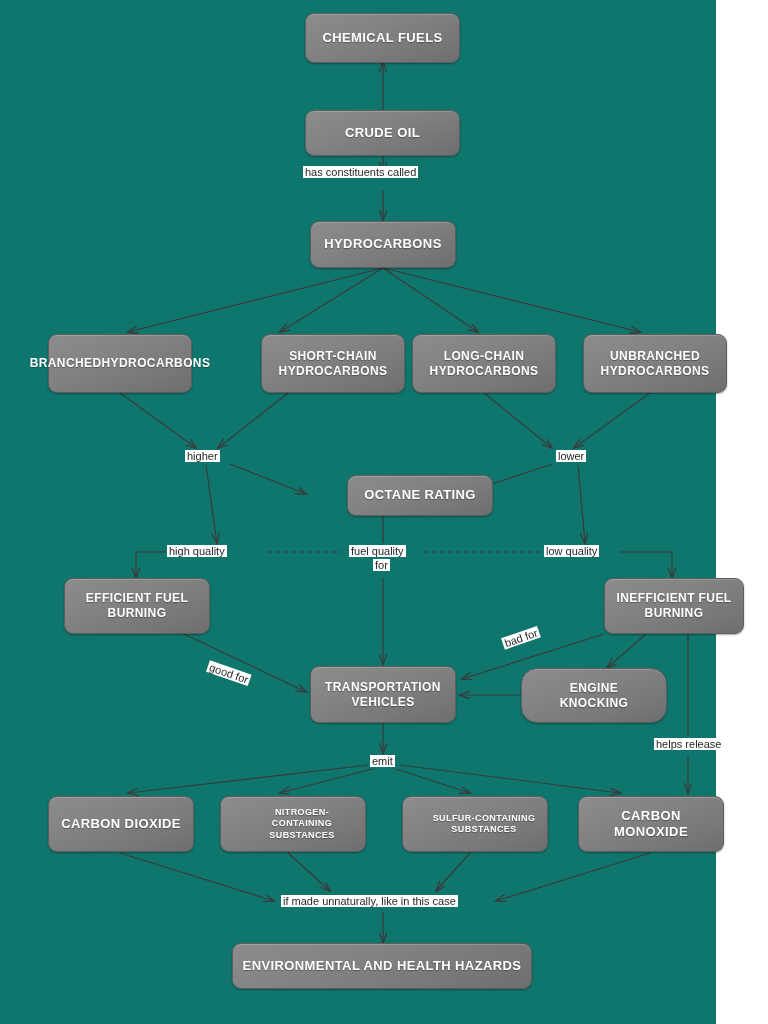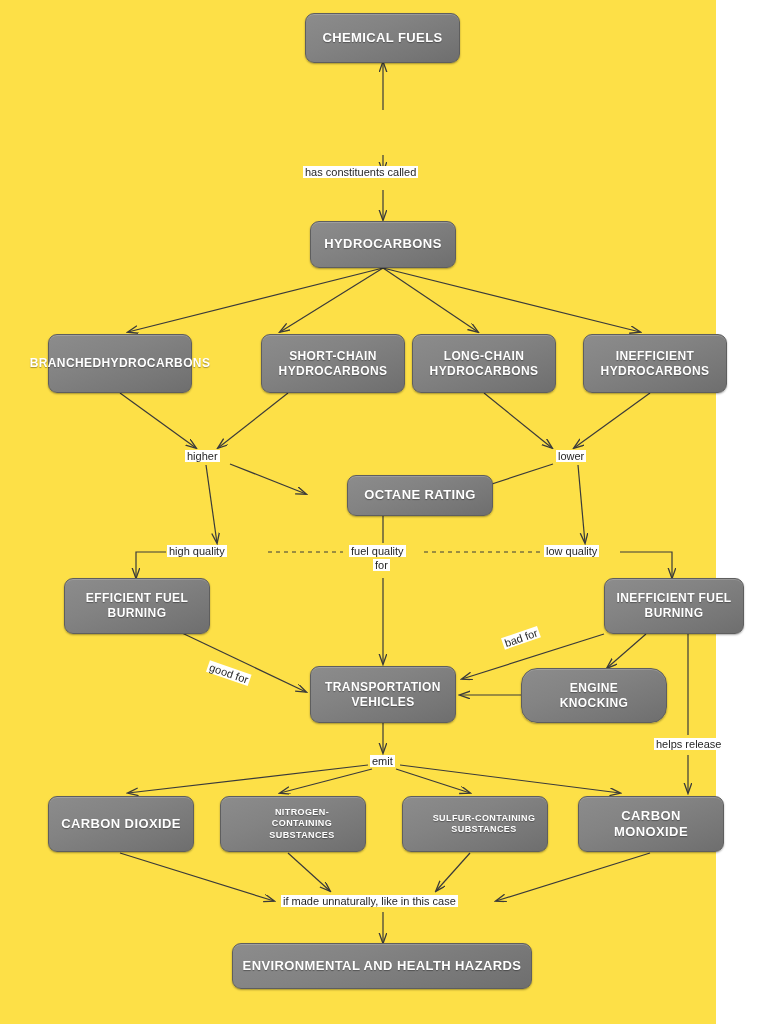--- a/index.html
+++ b/index.html
@@ -1,17 +1,17 @@
 <!DOCTYPE html>
 <html><head>
 <meta charset="utf-8">
 <style>
   html,body{margin:0;padding:0;background:#ffffff;}
   body{width:768px;height:1024px;font-family:"Liberation Sans",sans-serif;overflow:hidden;}
-  #canvas{position:relative;width:716px;height:1024px;background:#fde047;}
+  #canvas{position:relative;width:716px;height:1024px;background:#0f766e;}
   svg#edges{position:absolute;left:0;top:0;width:768px;height:1024px;}
   .node{
     position:absolute;
     box-sizing:border-box;
     display:flex;align-items:center;justify-content:center;text-align:center;
     border-radius:9px;
     background:linear-gradient(160deg,#8c8c8c 0%,#838383 38%,#777777 75%,#6e6e6e 100%);
     border:1px solid #5e5e5e;
     box-shadow:0 1px 2px rgba(0,0,0,.35), inset 0 1px 0 rgba(255,255,255,.18);
     color:#ffffff;
@@ -112,20 +112,23 @@
     <g stroke="#3a3a3a" stroke-width="1.1" fill="none" stroke-dasharray="4 4">
       <path d="M268,552 L343,552"></path>
       <path d="M424,552 L540,552"></path>
     </g>
   </svg>
 
   <div class="node f13" style="left:305px;top:13px;width:155px;height:50px;">
     <span>CHEMICAL FUELS</span>
   </div>
 
+  <div class="node f13" style="left:305px;top:110px;width:155px;height:46px;">
+    <span>CRUDE OIL</span>
+  </div>
 
   <div class="node f13" style="left:310px;top:221px;width:146px;height:47px;">
     <span>HYDROCARBONS</span>
   </div>
 
   <div class="node f12" style="left:48px;top:334px;width:144px;height:59px;flex-direction:row;">
     <span>BRANCHED</span>
     <span>HYDROCARBONS</span>
   </div>
 
@@ -133,21 +136,21 @@
     <span>SHORT-CHAIN</span>
     <span>HYDROCARBONS</span>
   </div>
 
   <div class="node f12" style="left:412px;top:334px;width:144px;height:59px;flex-direction:column;">
     <span>LONG-CHAIN</span>
     <span>HYDROCARBONS</span>
   </div>
 
   <div class="node f12" style="left:583px;top:334px;width:144px;height:59px;flex-direction:column;">
-    <span>INEFFICIENT</span>
+    <span>UNBRANCHED</span>
     <span>HYDROCARBONS</span>
   </div>
 
   <div class="node f13" style="left:310px;top:475px;width:146px;height:41px;margin-left:37px;">
     <span>OCTANE RATING</span>
   </div>
 
   <div class="node f12" style="left:64px;top:578px;width:146px;height:56px;flex-direction:column;">
     <span>EFFICIENT FUEL</span>
     <span>BURNING</span>

